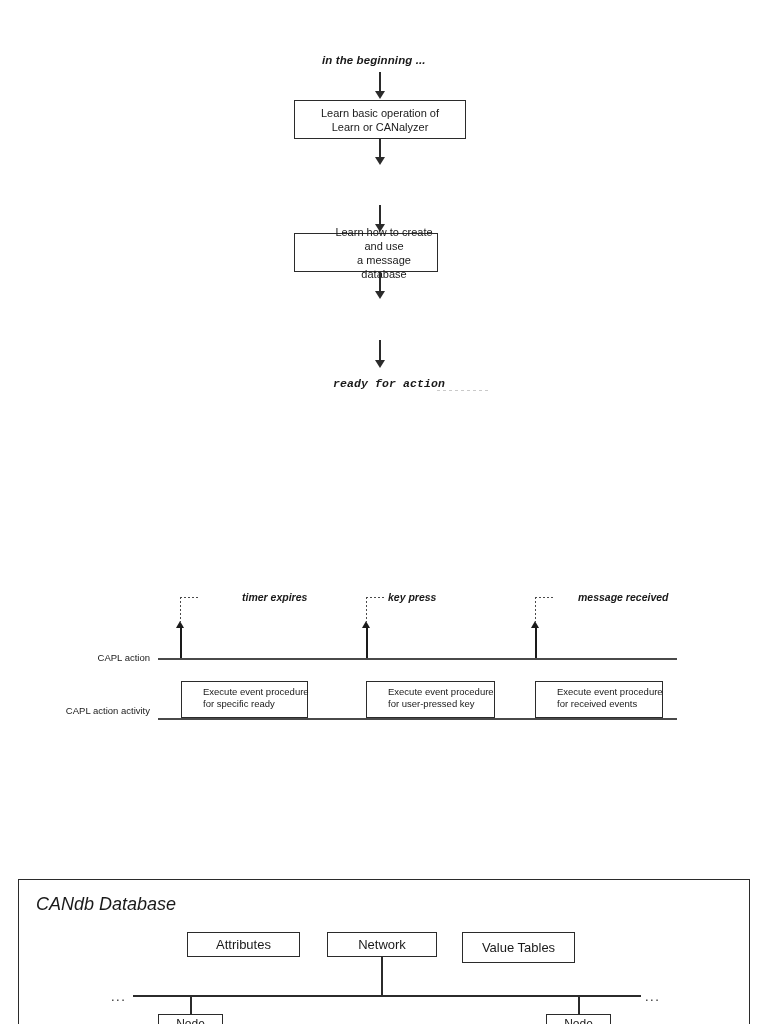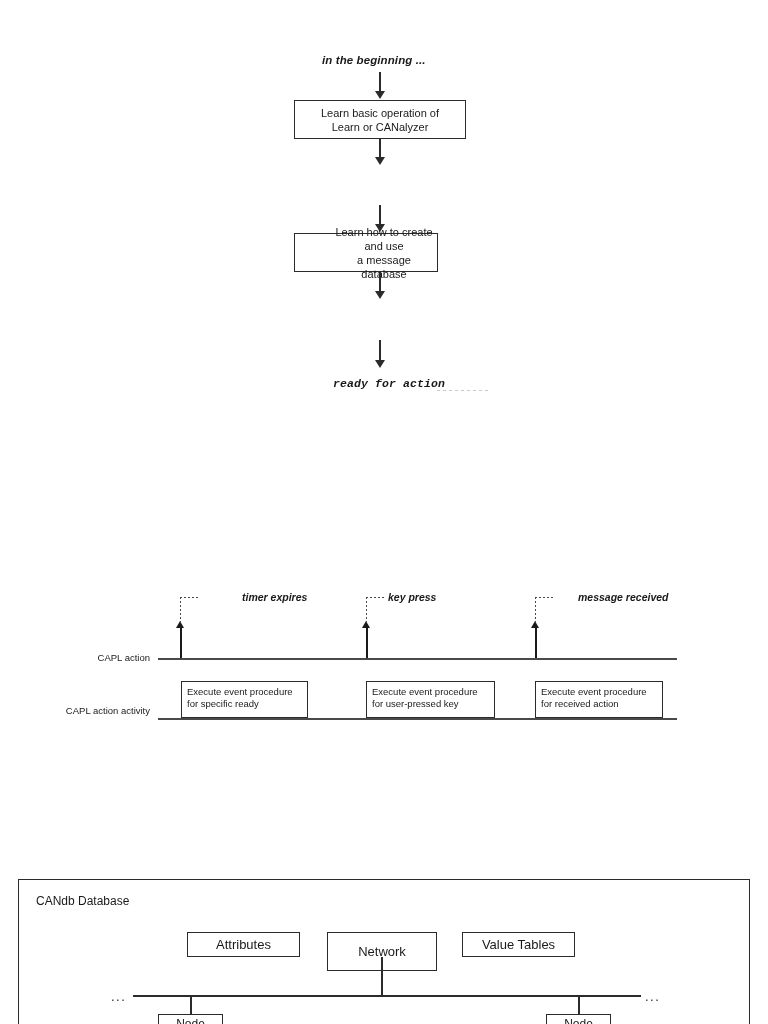--- a/index.html
+++ b/index.html
@@ -70,33 +70,33 @@
     background:repeating-linear-gradient(to right,#4a4a4a 0 2px,transparent 2px 4px);
   }
   .ev-name{
     position:absolute;font-style:italic;font-weight:bold;font-size:10.5px;
     color:#1a1a1a;white-space:nowrap;
   }
   .act-box{
     position:absolute;border:1.3px solid #2b2b2b;background:#fff;
     box-sizing:border-box;
     font-size:9.5px;line-height:12px;color:#1a1a1a;
-    padding:4px 5px 0 5px;
+    padding:4px 5px 0 21px;
   }
   .act-box span{display:block;white-space:nowrap;}
 
   
   #fig-candb{left:0;top:876px;width:768px;height:148px;}
   .db-frame{
     position:absolute;left:18px;top:3px;width:732px;height:150px;
     border:1.6px solid #2b2b2b;box-sizing:border-box;background:#fff;
   }
   .db-title{
     position:absolute;left:36px;top:18px;
-    font-size:12px;color:#1a1a1a;white-space:nowrap;
+    font-size:18px;color:#1a1a1a;white-space:nowrap;font-style:italic;
   }
   .db-box{
     position:absolute;border:1.5px solid #2b2b2b;background:#fff;
     box-sizing:border-box;
     display:flex;align-items:center;justify-content:center;
     font-size:13px;color:#1a1a1a;white-space:nowrap;
   }
   .db-node-box{
     position:absolute;border:1.4px solid #2b2b2b;background:#fff;
     box-sizing:border-box;
@@ -186,34 +186,34 @@
   </div>
 
   <div class="ev-arrow-stem" style="left:535px;top:48px;height:30px;"></div>
   <div class="ev-arrow-head" style="left:531px;top:41px;"></div>
   <div class="dash-v" style="left:535px;top:17px;height:26px;"></div>
   <div class="dash-h" style="left:535px;top:17px;width:18px;"></div>
   <div class="ev-name" style="left:578px;top:11px;">message received</div>
 
   <div class="act-box" style="left:535px;top:101px;width:128px;height:37px;">
     <span>Execute event procedure</span>
-    <span>for received action</span>
+    <span>for received events</span>
   </div>
 
 </div>
 
 <div class="fig" id="fig-candb">
 
   <div class="db-frame"></div>
 
   <div class="db-title">CANdb Database</div>
 
   <div class="db-box" style="left:187px;top:56px;width:113px;height:25px;">Attributes</div>
-  <div class="db-box" style="left:327px;top:56px;width:110px;height:39px;">Network</div>
-  <div class="db-box" style="left:462px;top:56px;width:113px;height:25px;">Value Tables</div>
+  <div class="db-box" style="left:327px;top:56px;width:110px;height:25px;">Network</div>
+  <div class="db-box" style="left:462px;top:56px;width:113px;height:31px;">Value Tables</div>
 
   <div class="db-v" style="left:381px;top:81px;height:39px;"></div>
 
   <div class="db-ellipsis" style="left:111px;top:114px;">...</div>
   <div class="db-h" style="left:133px;top:119px;width:508px;"></div>
   <div class="db-ellipsis" style="left:645px;top:114px;">...</div>
 
   <div class="db-v" style="left:190px;top:120px;height:18px;"></div>
   <div class="db-node-box" style="left:158px;top:138px;width:65px;height:20px;">Node</div>
 

